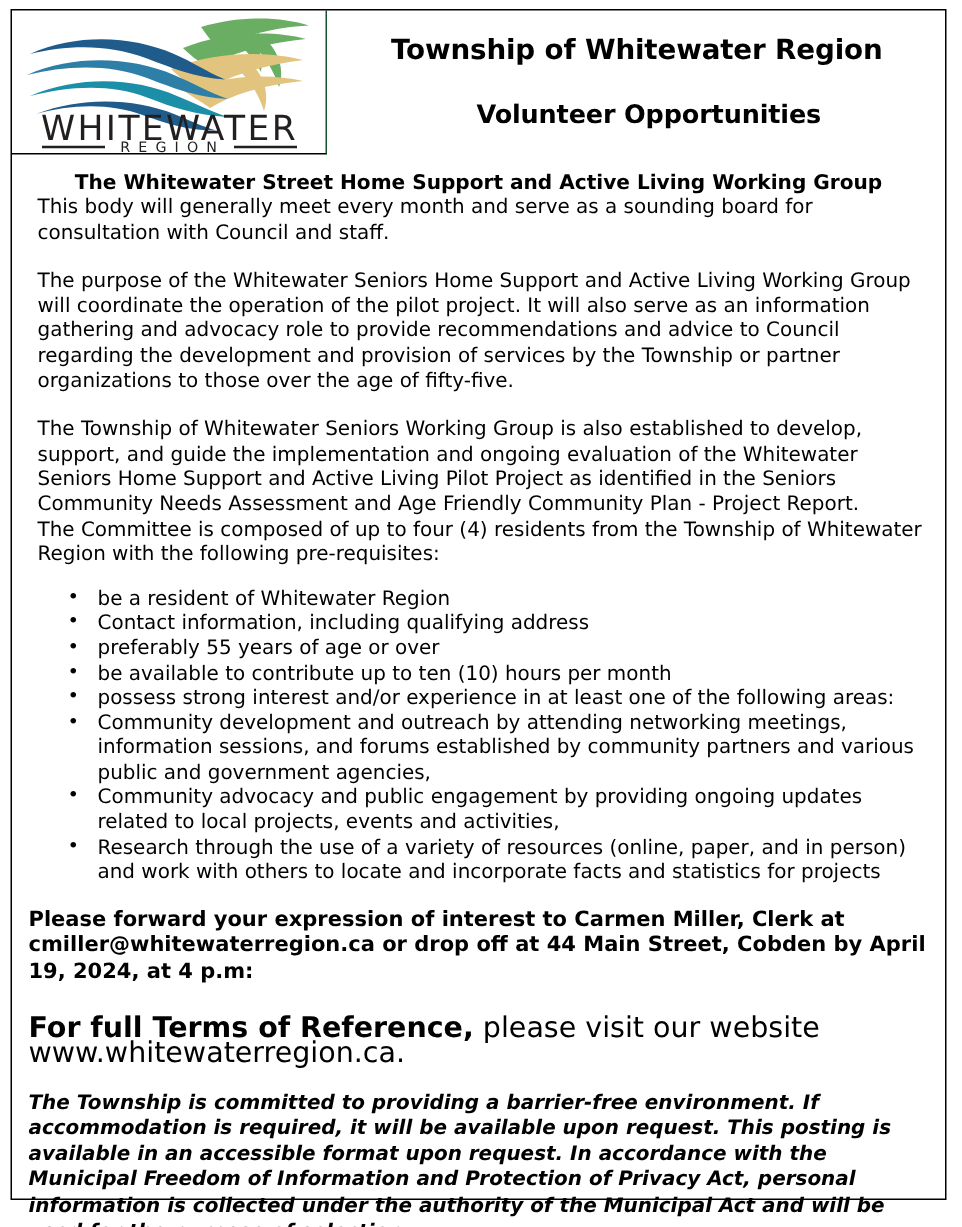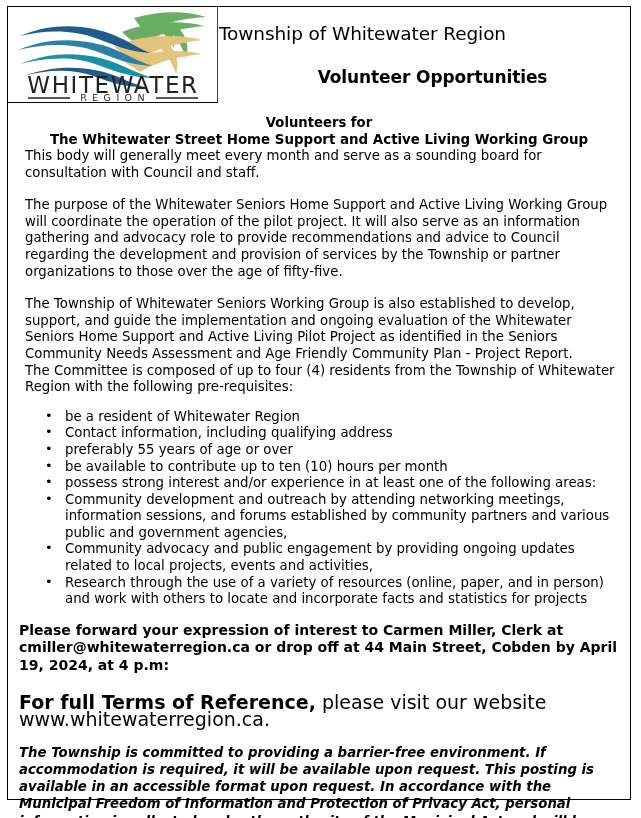--- a/index.html
+++ b/index.html
@@ -54,22 +54,23 @@
     left: 211px;
     top: 0;
     right: 0;
     height: 96px;
   }
   .title-line1 {
     position: absolute;
     left: 0;
     right: 0;
     top: 16px;
+    text-align: center;
     font-size: 18.5px;
-    font-weight: normal;
+    font-weight: bold;
     letter-spacing: -0.1px;
   }
   .title-line2 {
     position: absolute;
     left: 16px;
     right: 0;
     top: 60px;
     text-align: center;
     font-size: 17px;
     font-weight: bold;
@@ -170,21 +171,20 @@
         </svg>
     </div>
 
     <div class="title-cell">
       <div class="title-line1">Township of Whitewater Region</div>
       <div class="title-line2">Volunteer Opportunities</div>
     </div>
   </div>
 
   <div class="subhead">
-    <div class="l1">Volunteers for</div>
     <div class="l2">The Whitewater Street Home Support and Active Living Working Group</div>
   </div>
 
   <div class="body-area">
 
     <p class="para first-para">This body will generally meet every month and serve as a sounding board for consultation with Council and staff.</p>
 
     <p class="para">The purpose of the Whitewater Seniors Home Support and Active Living Working Group will coordinate the operation of the pilot project. It will also serve as an information gathering and advocacy role to provide recommendations and advice to Council regarding the development and provision of services by the Township or partner organizations to those over the age of fifty-five.</p>
 
     <p class="para tight">The Township of Whitewater Seniors Working Group is also established to develop, support, and guide the implementation and ongoing evaluation of the Whitewater Seniors Home Support and Active Living Pilot Project as identified in the Seniors Community Needs Assessment and Age Friendly Community Plan - Project Report.</p>

